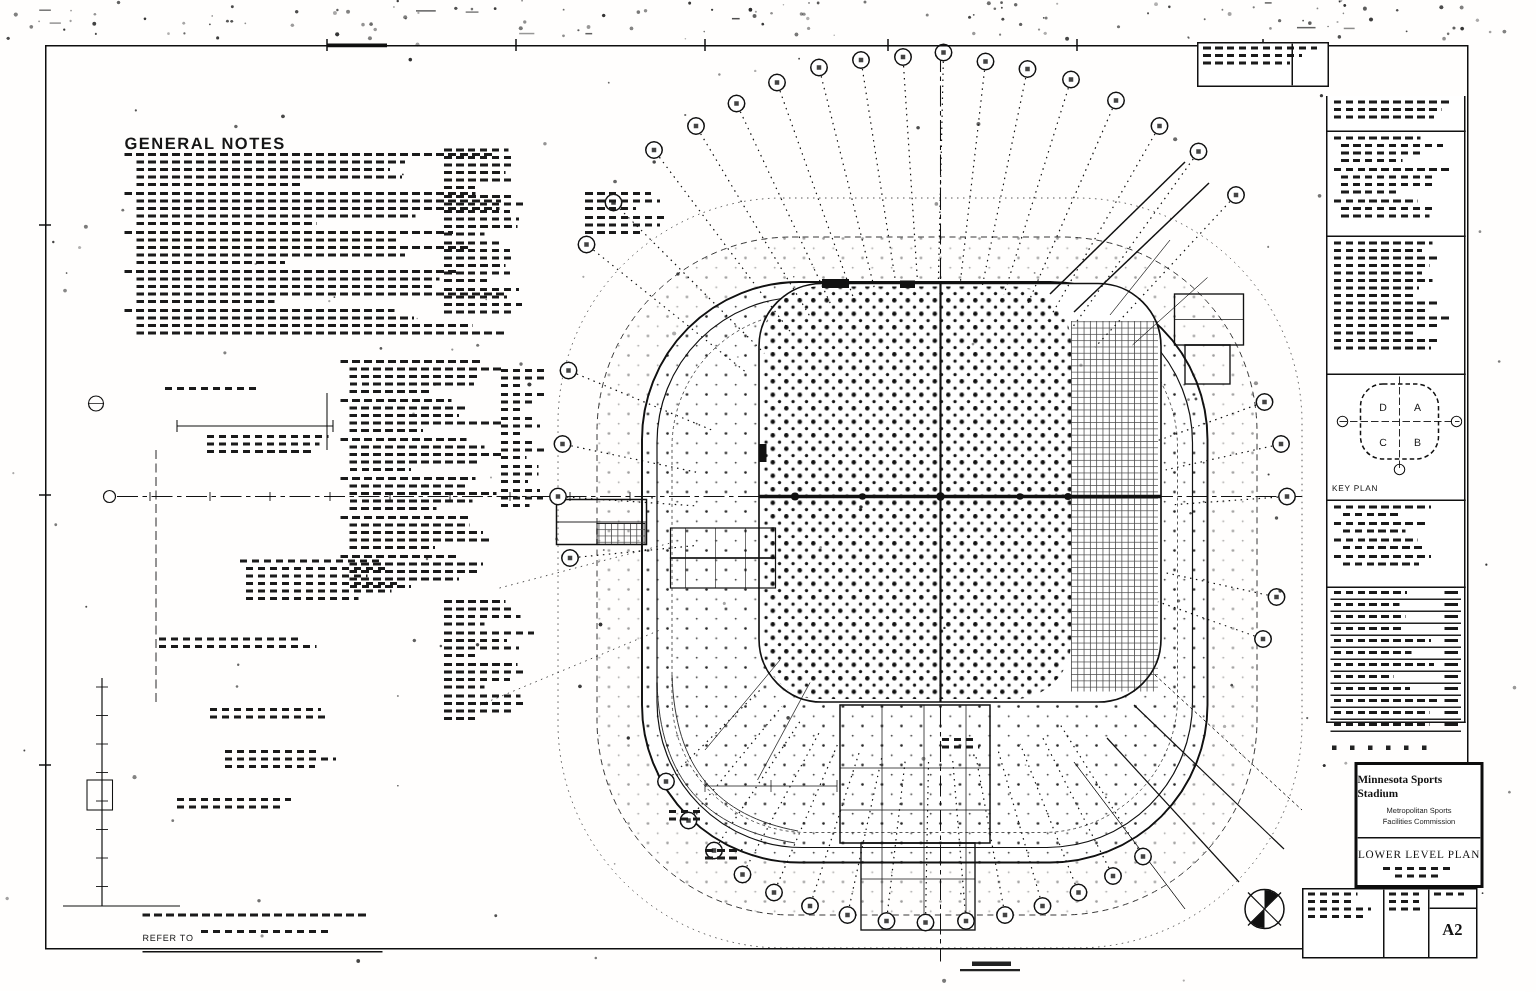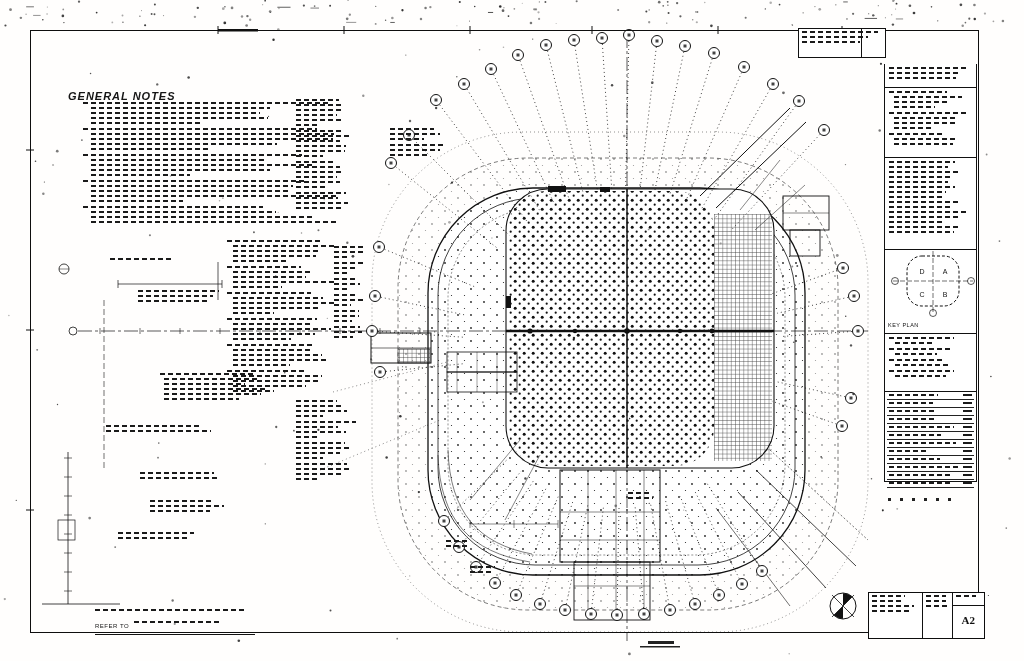--- a/index.html
+++ b/index.html
@@ -567,21 +567,21 @@
         <rect x="895.8465743604334" y="18.450006754347125" width="7.245780143069933" height="1" fill="#333" opacity="0.5664314391400811"></rect>
         <rect x="277.33418699229793" y="6.751366029843393" width="13.179062473205413" height="1" fill="#333" opacity="0.7728358968500215"></rect>
         <rect x="864.6499778631376" y="17.93088846743614" width="12.369466424626049" height="1" fill="#333" opacity="0.7771708614552257"></rect>
         <rect x="26.13777105050989" y="6.306564389870765" width="7.779362755724864" height="1" fill="#333" opacity="0.6727212897374859"></rect>
         <rect x="310.4557139195761" y="7.571849297532742" width="8.532607498361081" height="1" fill="#333" opacity="0.628517271079364"></rect>
       </g>
   </svg>
 
   <div class="abs border-rect" style="left:30px;top:30px;width:947px;height:601px;"></div>
 
-  <div class="abs gn-title" style="left:68px;top:90px;font-style:italic;">GENERAL NOTES</div>
+  <div class="abs gn-title" style="left:83px;top:90px;">GENERAL NOTES</div>
 
   <div class="abs" style="left:798px;top:28px;width:88px;height:30px;border:1.2px solid #111;background:#fff;box-sizing:border-box;padding:2px 3px;">
     <div class="fill-lines">
         <div class="tl" style="width: 95%;"></div>
         <div class="tl" style="width: 83%;"></div>
         <div class="tl" style="width: 72%;"></div>
       </div>
     <div class="abs" style="left:62px;top:0;width:1px;height:28px;background:#111;"></div>
   </div>
 
@@ -696,20 +696,31 @@
       <div class="revrow">
         <div class="tl" style="width: 74%;"></div>
         <div class="rb"></div>
       </div>
     </div>
 
   <div class="abs" style="left:888px;top:487px;">
     <span class="sq"></span><span class="sq"></span><span class="sq"></span><span class="sq"></span><span class="sq"></span><span class="sq"></span>
   </div>
 
+  <div class="abs projbox" style="left:903px;top:508px;width:86px;height:84px;">
+    <div class="proj-name">Minnesota Sports Stadium</div>
+    <div class="proj-client">
+      <div>Metropolitan Sports</div>
+      <div>Facilities Commission</div>
+    </div>
+    <div class="proj-rule"></div>
+    <div class="proj-title">LOWER LEVEL PLAN</div>
+    <div class="tl" style="width:48px;margin-top:4px;"></div>
+    <div class="tl" style="width:32px;"></div>
+  </div>
 
   <div class="abs btable" style="left:868px;top:592px;width:117px;height:47px;">
     <div class="btc fill-lines" style="width:55px;border-right:1px solid #111;">
         <div class="tl" style="width: 71%;"></div>
         <div class="tl" style="width: 68%;"></div>
         <div class="tl" style="width: 90%;"></div>
         <div class="tl" style="width: 84%;"></div>
       </div>
     <div class="btc fill-lines" style="width:30px;border-right:1px solid #111;">
         <div class="tl" style="width: 87%;"></div>

